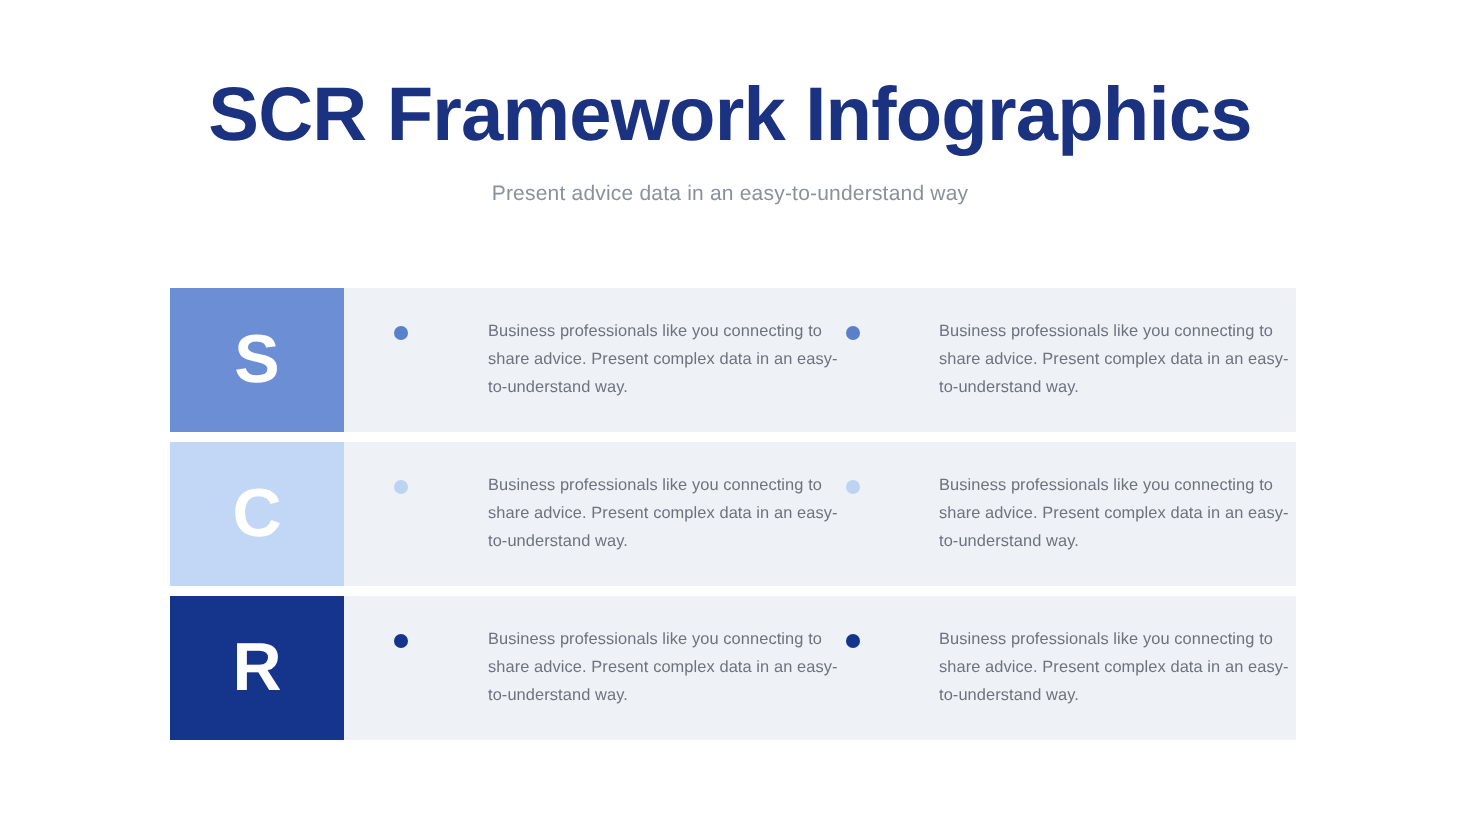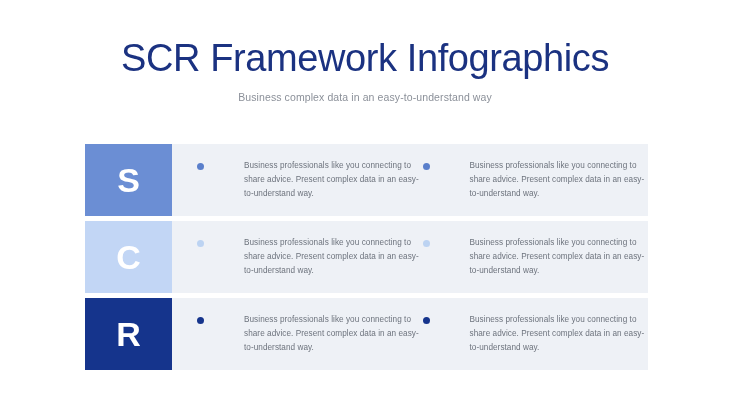--- a/index.html
+++ b/index.html
@@ -23,21 +23,21 @@
   
   .header {
     position: absolute;
     left: 0;
     top: 36px;
     width: 730px;
     text-align: center;
   }
   .title {
     font-size: 38px;
-    font-weight: normal;
+    font-weight: bold;
     color: #1b3281;
     letter-spacing: -0.4px;
     line-height: 44px;
     margin: 0;
     white-space: nowrap;
   }
   .subtitle {
     font-size: 10.5px;
     color: #8b9099;
     letter-spacing: 0.1px;
@@ -105,21 +105,21 @@
     margin-left: 32px;
   }
 </style>
 </head>
 <body style="background: rgb(255, 255, 255);">
 
 <div class="slide" style="background: rgb(255, 255, 255);">
 
   <div class="header">
     <div class="title" style="color: rgb(27, 50, 129);">SCR Framework Infographics</div>
-    <div class="subtitle" style="color: rgb(139, 144, 153);">Business complex data in an easy-to-understand way</div>
+    <div class="subtitle" style="color: rgb(139, 144, 153);">Present advice data in an easy-to-understand way</div>
   </div>
 
   <div class="rows">
 
     <div class="row" style="background: rgb(238, 241, 246);">
       <div class="letter-box" style="background: rgb(107, 142, 212);">
         <span class="letter" style="color: rgb(255, 255, 255);">S</span>
       </div>
       <div class="cols">
         <div class="col">

